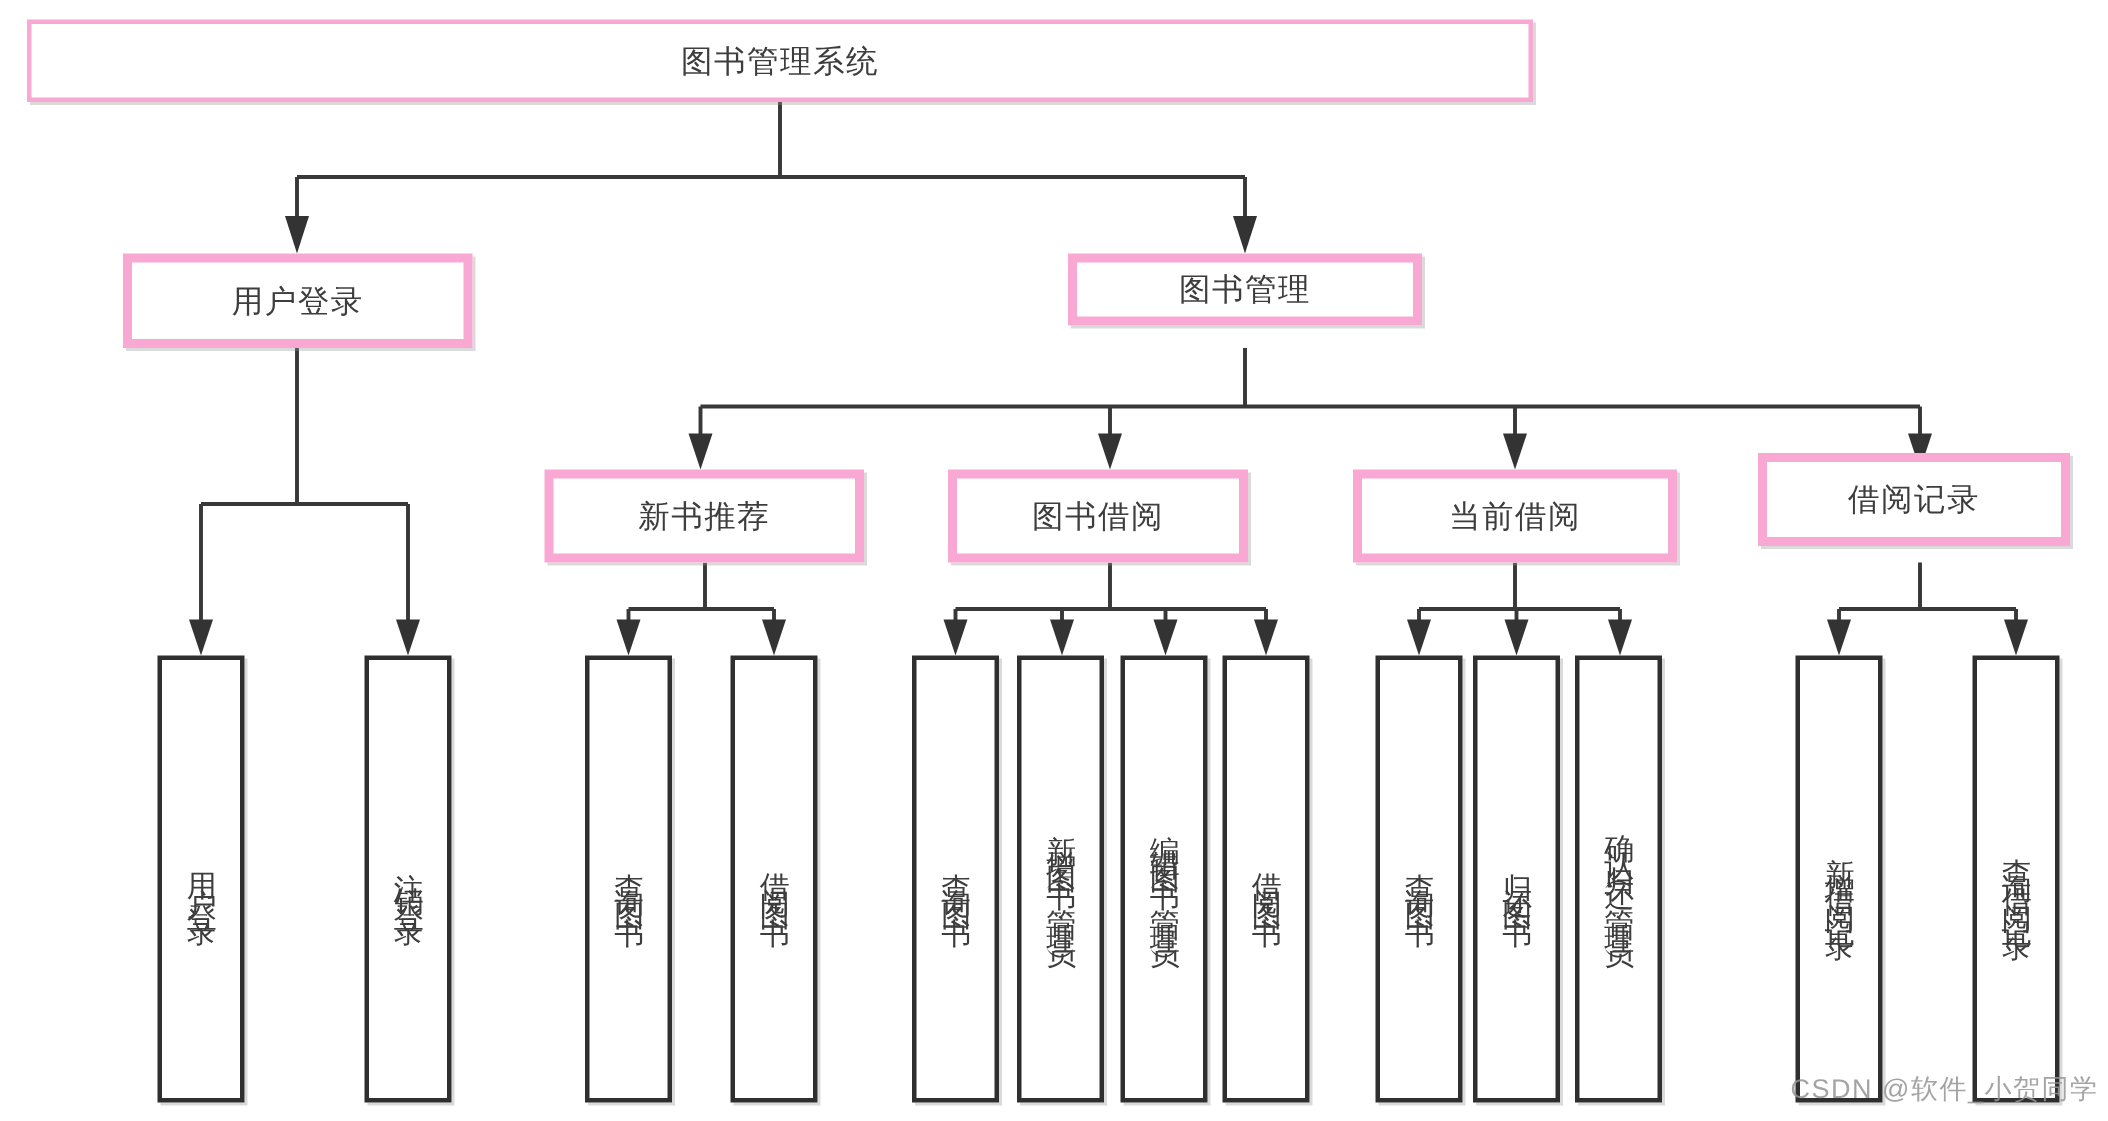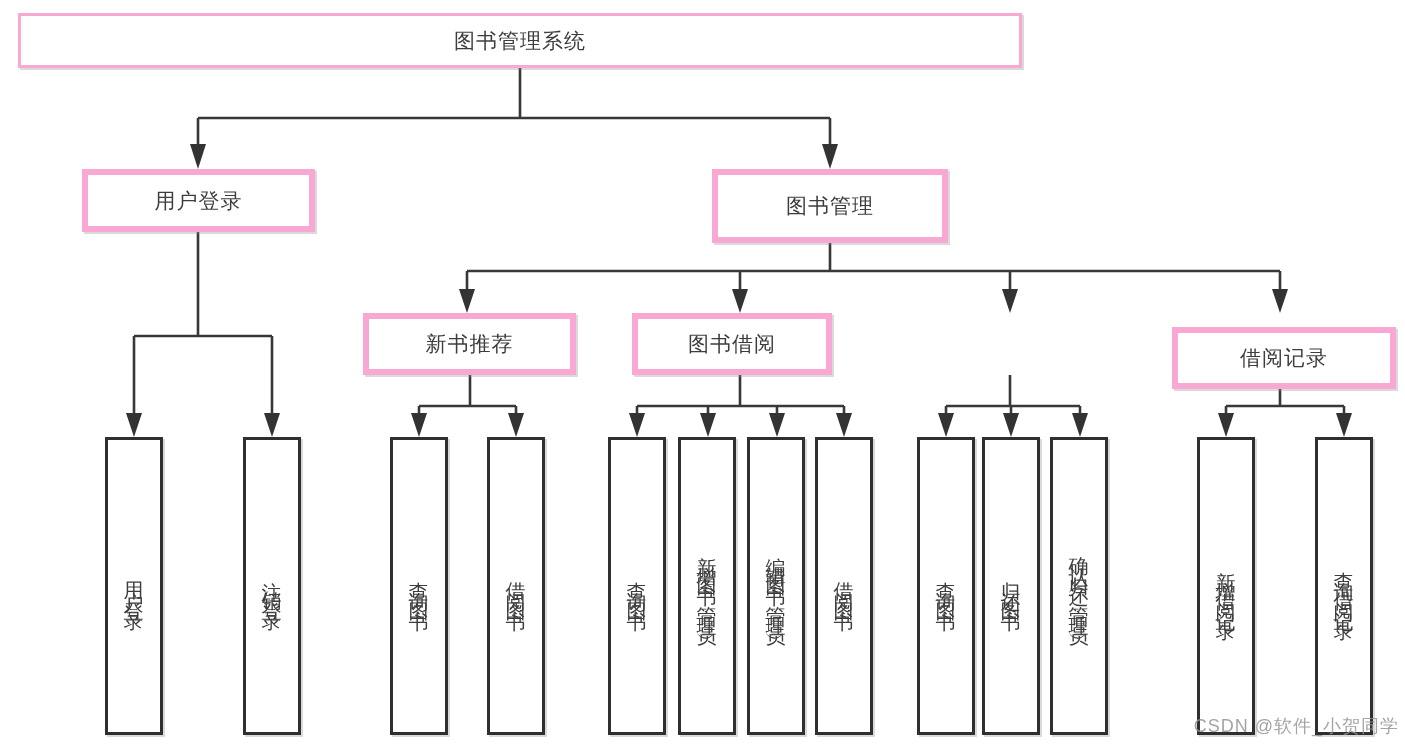--- a/index.html
+++ b/index.html
@@ -96,31 +96,34 @@
     </g>
   </svg>
 
   <div class="hbox" style="left:18px;top:13px;width:1004px;height:55px;border-width:3px;">
     <span>图书管理系统</span>
   </div>
 
   <div class="hbox" style="left:82px;top:169px;width:233px;height:63px;">
     <span>用户登录</span>
   </div>
-  <div class="hbox" style="left:712px;top:169px;width:236px;height:74px;">
+  <div class="hbox" style="left:712px;top:169px;width:236px;height:48px;">
     <span>图书管理</span>
   </div>
 
   <div class="hbox" style="left:363px;top:313px;width:213px;height:62px;justify-content:center;">
     <span>新书推荐</span>
   </div>
   <div class="hbox" style="left:632px;top:313px;width:200px;height:62px;align-items:center;">
     <span>图书借阅</span>
   </div>
-  <div class="hbox" style="left:1172px;top:327px;width:224px;height:62px;">
+  <div class="hbox" style="left:902px;top:313px;width:216px;height:62px;">
+    <span>当前借阅</span>
+  </div>
+  <div class="hbox" style="left:1172px;top:302px;width:208px;height:62px;">
     <span>借阅记录</span>
   </div>
 
   <div class="vbox" style="left:105px;">
     <span class="vtext">用户登录</span>
   </div>
   <div class="vbox" style="left:243px;">
     <span class="vtext">注销登录</span>
   </div>
 

